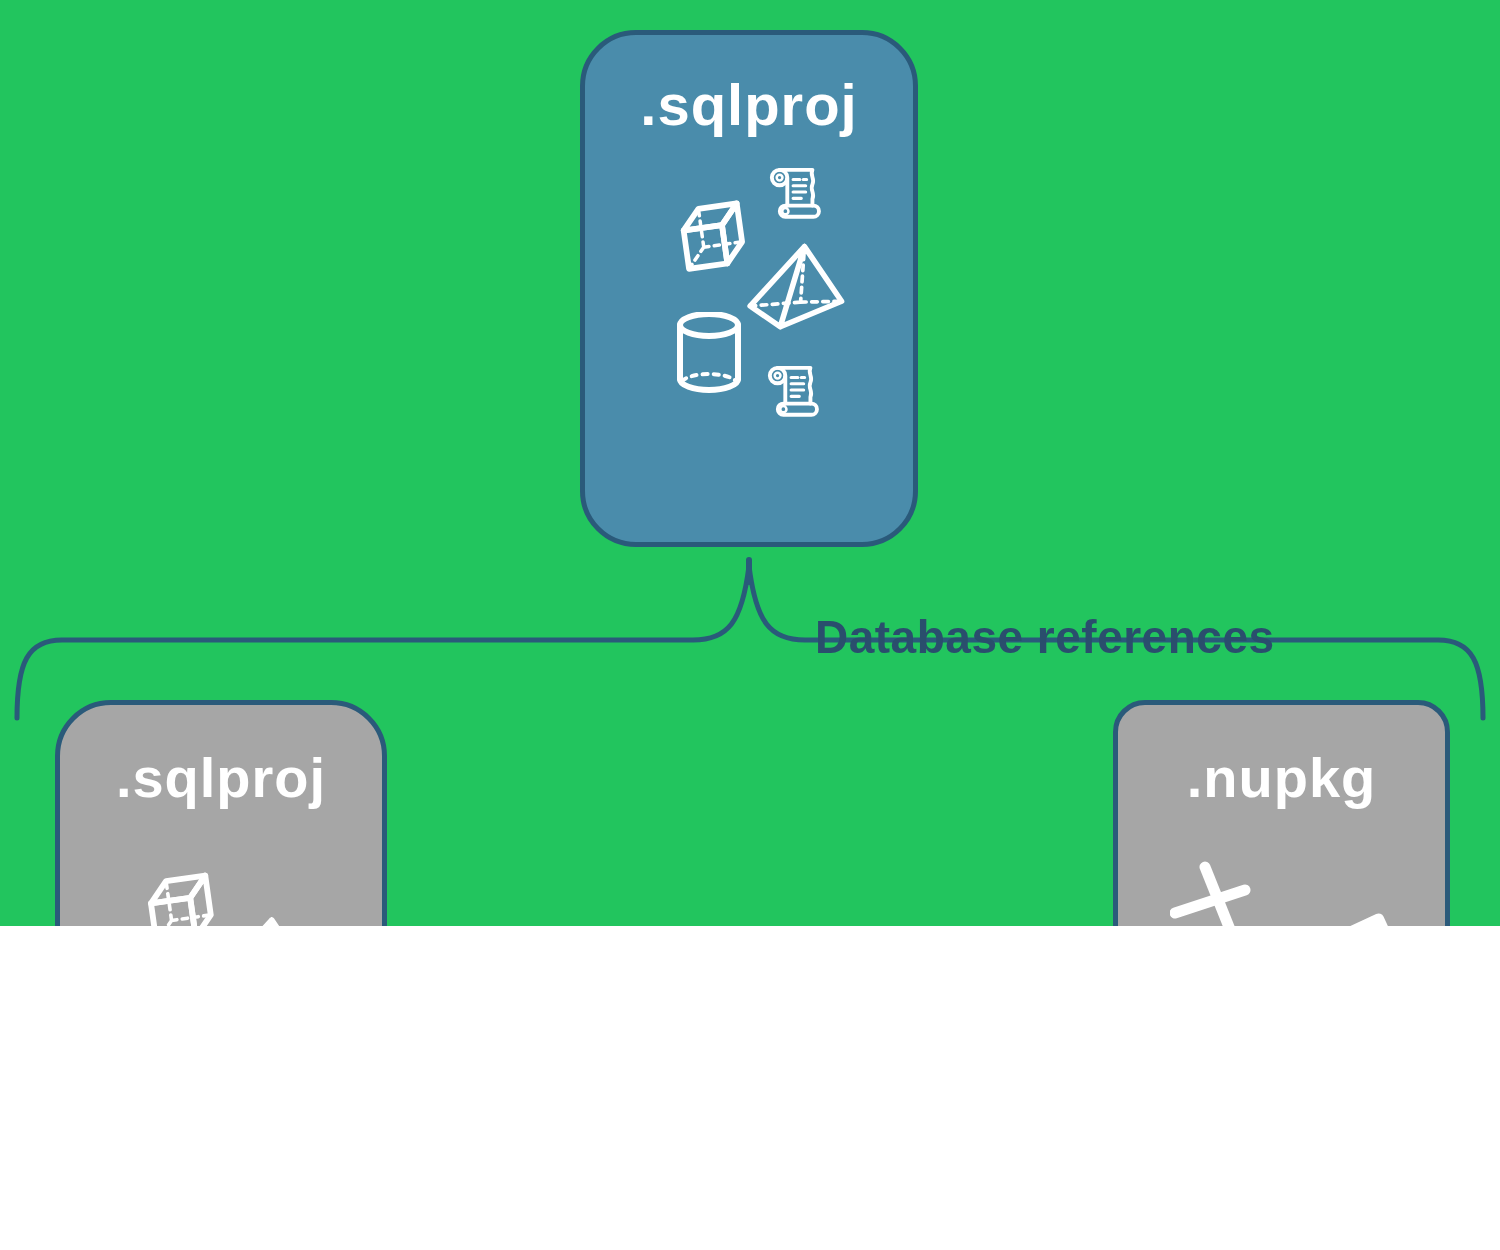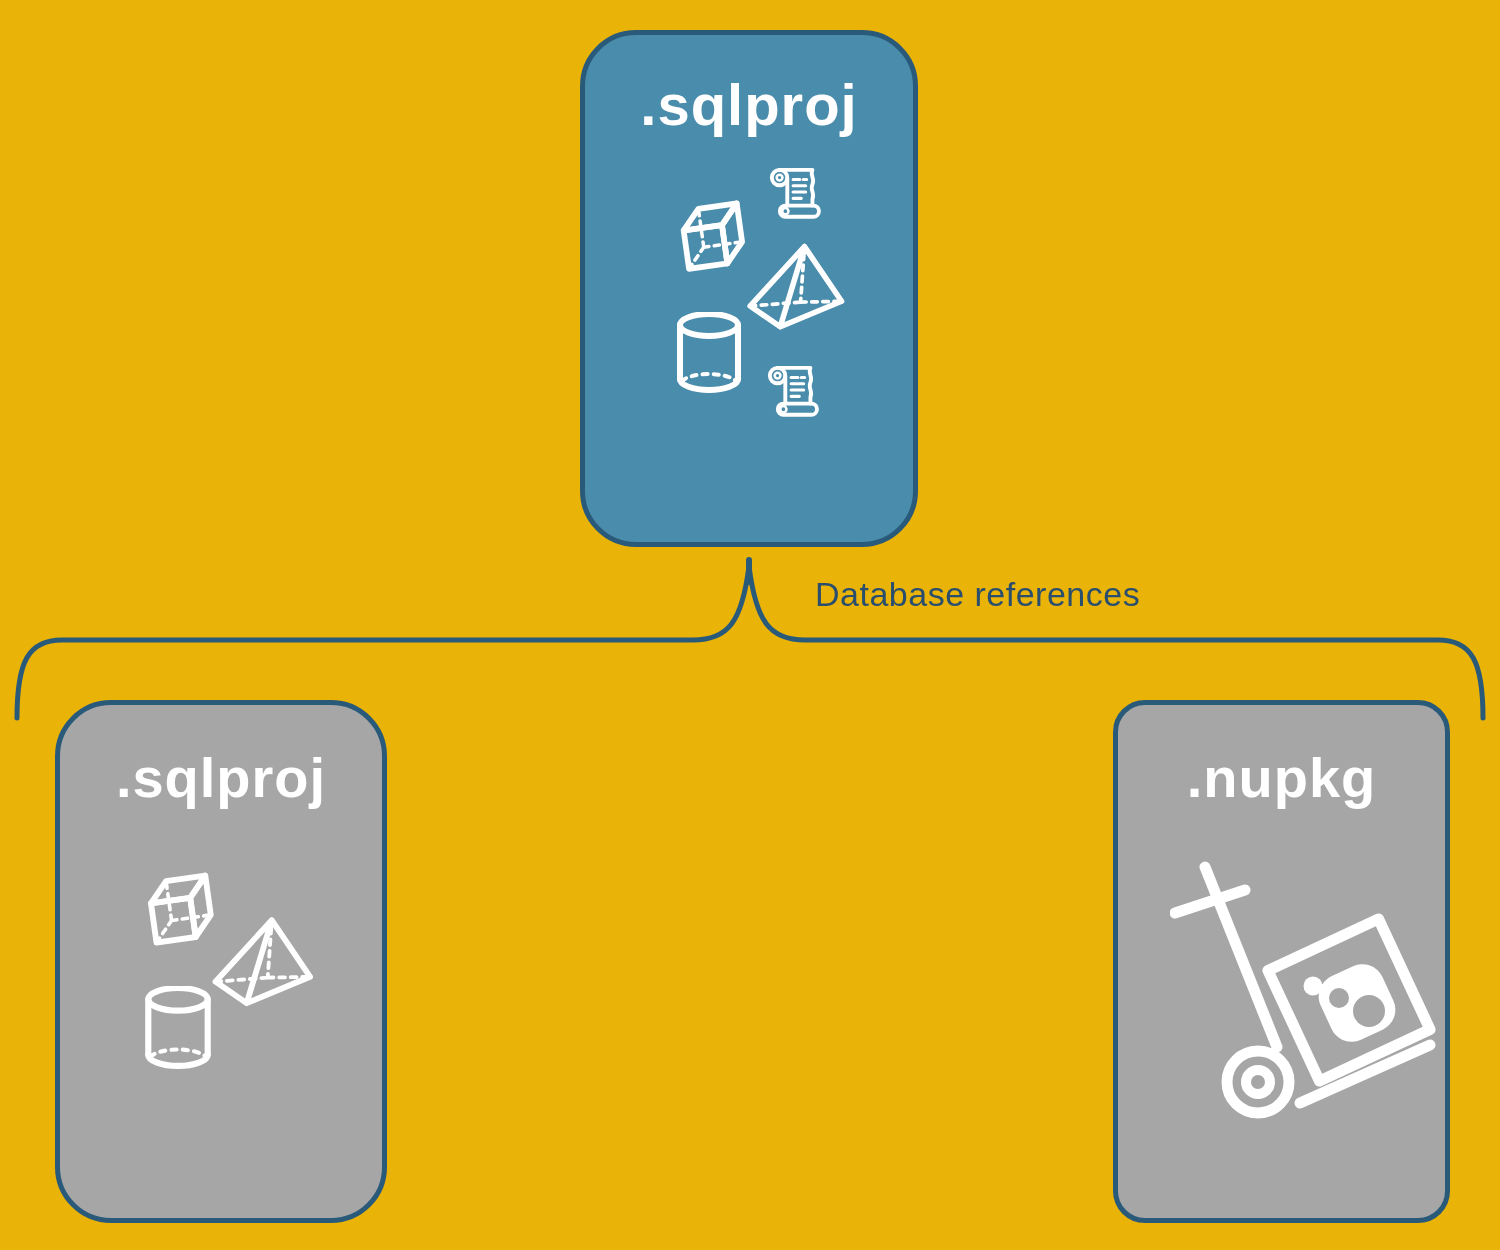--- a/index.html
+++ b/index.html
@@ -1,19 +1,19 @@
 <!DOCTYPE html>
 <html><head>
 <meta charset="utf-8">
 <style>
   html,body{margin:0;padding:0;background:#ffffff;}
   .canvas{
     position:relative;
-    width:1500px;height:1250px;
-    background:#eab308;
+    width:1500px;height:926px;
+    background:#22c55e;
     font-family:"Liberation Sans", sans-serif;
     overflow:hidden;
   }
   .node{
     position:absolute;
     border:5px solid #2a5a7a;
     border-radius:56px;
     box-sizing:border-box;
   }
   .node.root{ background:#4a8cab; left:580px; top:30px; width:338px; height:517px; }
@@ -24,22 +24,22 @@
   .node-label{
     position:absolute; left:0; right:0; top:36px;
     text-align:center;
     font-size:58px; font-weight:700; color:#ffffff;
     letter-spacing:1px;
   }
   .node.child .node-label{ top:40px; font-size:56px; }
   .icon{ position:absolute; }
   .brace-svg{ position:absolute; left:0; top:0; width:1500px; height:1250px; pointer-events:none; }
   .connector-label{
-    position:absolute; left:815px; top:575px;
-    font-size:34px; font-weight:400; color:#2a4e6d;
+    position:absolute; left:815px; top:610px;
+    font-size:46px; font-weight:700; color:#2a4e6d;
     white-space:nowrap; letter-spacing:0.5px;
   }
   svg .w-solid{ stroke:#ffffff; fill:none; stroke-linejoin:round; stroke-linecap:round; }
   svg .w-dash{ stroke:#ffffff; fill:none; stroke-linecap:round; }
 </style>
 </head>
 <body>
 
 <div class="canvas">
 

